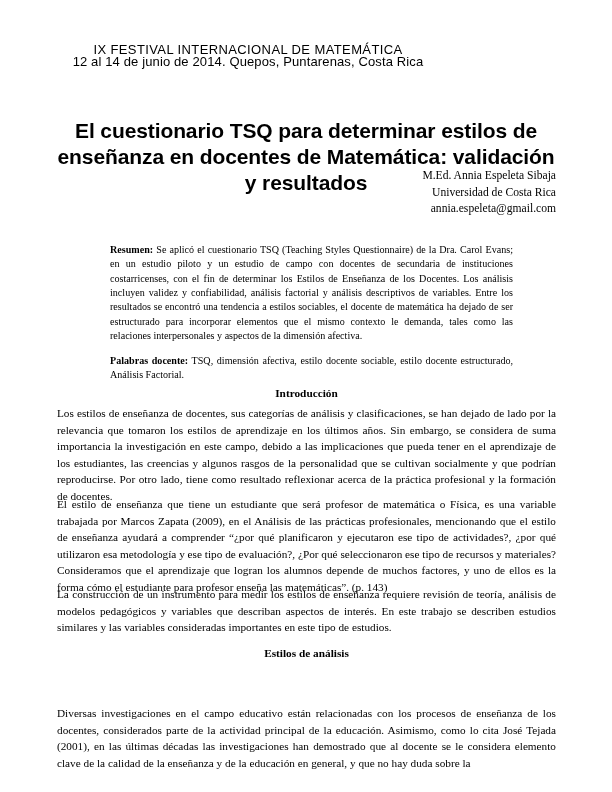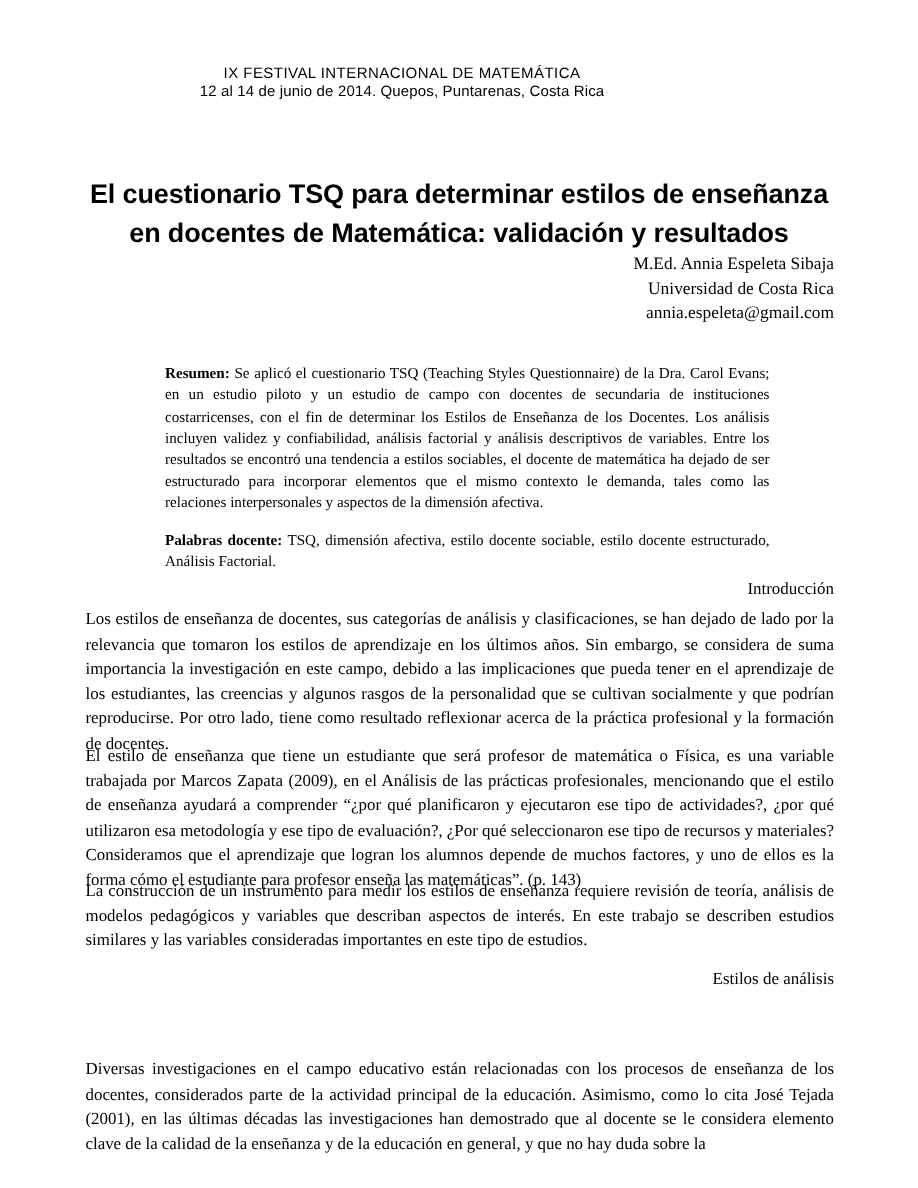--- a/index.html
+++ b/index.html
@@ -28,40 +28,39 @@
   }
 
   
   .running-header {
     position: absolute;
     left: 0;
     top: 44px;
     width: 496px;
     text-align: center;
     font-family: "Liberation Sans", "DejaVu Sans", sans-serif;
-    font-size: 10px;
+    font-size: 13px;
     line-height: 11.6px;
     letter-spacing: 0.03em;
     color: #000;
-    padding-left: 20px;
   }
   .running-header .line2 {
     letter-spacing: 0.01em;
   }
 
   
   .doc-title {
     position: absolute;
     left: 56px;
     top: 104px;
     width: 500px;
     text-align: center;
     font-family: "Liberation Sans", "DejaVu Sans", sans-serif;
     font-weight: bold;
-    font-size: 18px;
+    font-size: 21px;
     line-height: 26px;
     letter-spacing: -0.005em;
   }
 
   
   .author-block {
     position: absolute;
     left: 56px;
     top: 168px;
     width: 500px;
@@ -89,24 +88,24 @@
   }
   .abstract b {
     font-weight: bold;
   }
 
   
   .section-heading {
     position: absolute;
     left: 57px;
     width: 499px;
-    font-weight: normal;
+    font-weight: bold;
     font-size: 11.3px;
     line-height: 14px;
-    text-align: right;
+    text-align: center;
   }
   #heading-introduccion { top: 386px; }
   #heading-estilos      { top: 646px; }
 
   
   .body-par {
     position: absolute;
     left: 57px;
     width: 499px;
     font-size: 11.25px;

